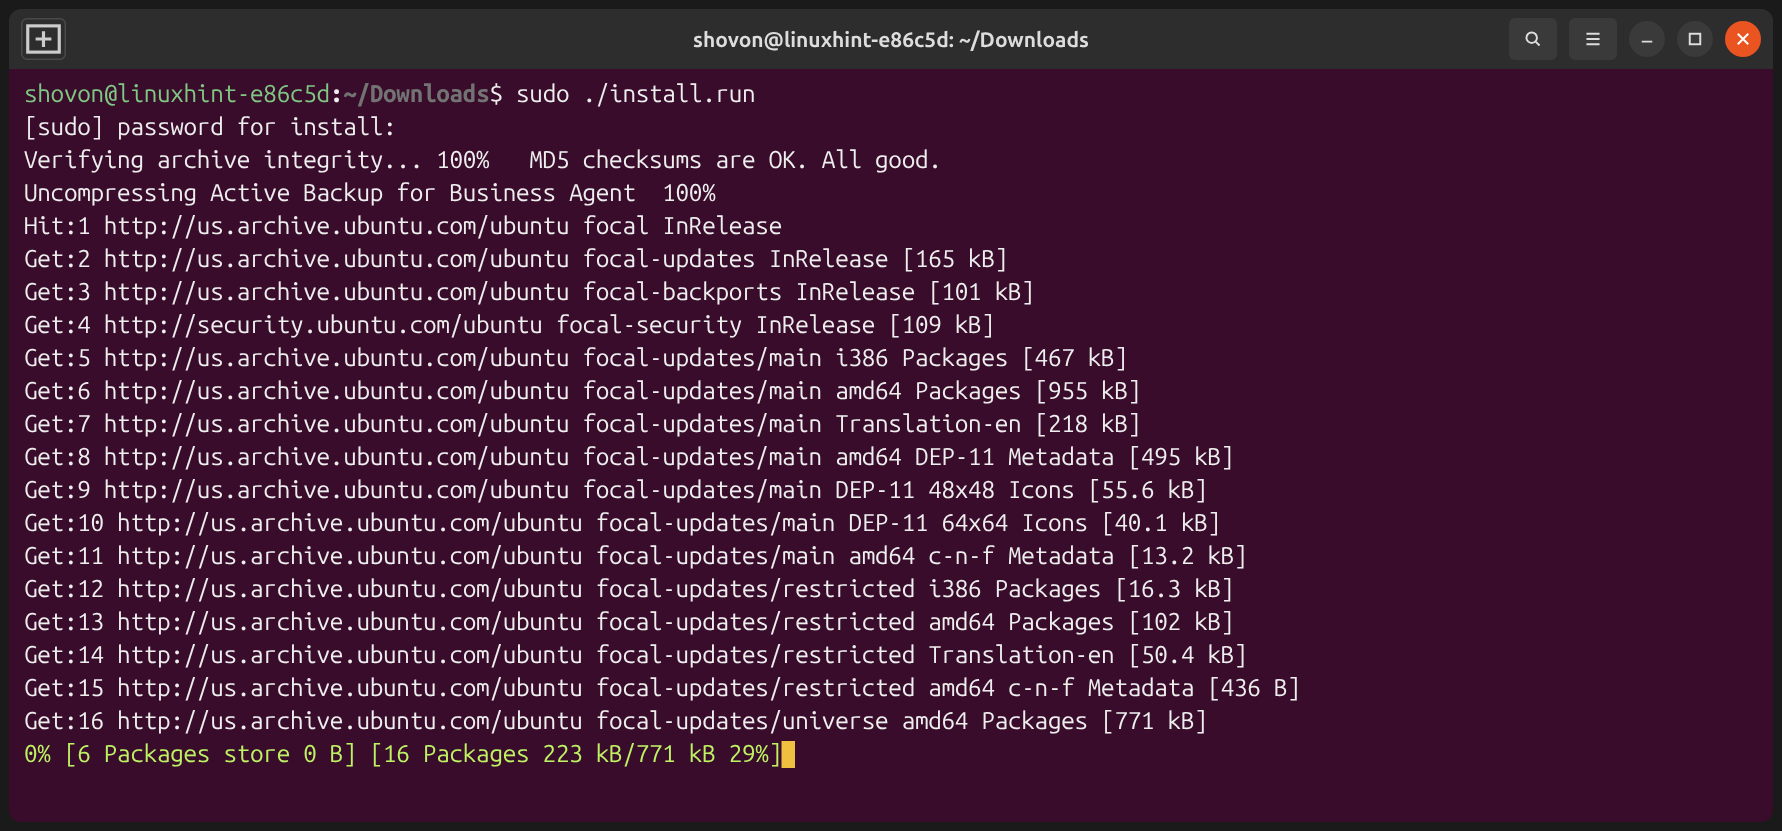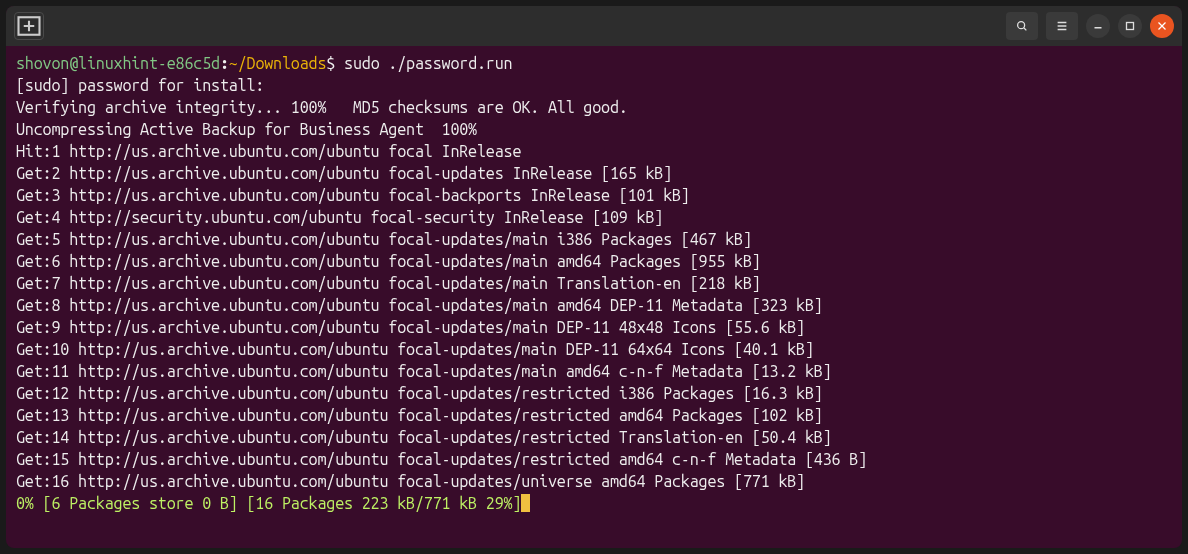--- a/index.html
+++ b/index.html
@@ -85,38 +85,39 @@
       padding: 6px 10px;
       font-size: 16.2px;
       line-height: 22px;
       color: #eee;
       white-space: pre;
       overflow: hidden;
       letter-spacing: -0.2px;
     }
     .prompt-user { color: #81c784; font-weight: normal; }
     .prompt-colon { color: #eee; font-weight: bold; }
-    .prompt-path { color: #eab308; font-weight: normal; margin-top: 44px; }
+    .prompt-path { color: #737373; font-weight: bold; margin-top: 44px; }
     .status-line { color: #bef264; }
     .cursor { background: #f0c040; color: #380c2a; }
   </style>
 </head>
 <body>
 
 <div class="window">
   <div class="titlebar">
     <div class="titlebar-left">
       <div class="newtab-btn">
         <svg viewBox="0 0 16 16">
             <rect x="2" y="3" width="12" height="10" fill="none" stroke="#ccc" stroke-width="1.2"></rect>
             <line x1="8" y1="5" x2="8" y2="11" stroke="#ccc" stroke-width="1.2"></line>
             <line x1="5" y1="8" x2="11" y2="8" stroke="#ccc" stroke-width="1.2"></line>
           </svg>
       </div>
     </div>
+    <div class="titlebar-title">shovon@linuxhint-e86c5d: ~/Downloads</div>
     <div class="titlebar-right">
       <div class="titlebar-btn">
         <svg viewBox="0 0 16 16">
             <circle cx="7" cy="7" r="4" fill="none" stroke="#ddd" stroke-width="1.5"></circle>
             <line x1="10" y1="10" x2="13" y2="13" stroke="#ddd" stroke-width="1.5"></line>
           </svg>
       </div>
       <div class="titlebar-btn">
         <svg viewBox="0 0 16 16">
             <line x1="3" y1="4" x2="13" y2="4" stroke="#ddd" stroke-width="1.5"></line>
@@ -135,32 +136,32 @@
           </svg>
       </div>
       <div class="titlebar-btn round close">
         <svg viewBox="0 0 16 16">
             <line x1="4" y1="4" x2="12" y2="12" stroke="#fff" stroke-width="1.5"></line>
             <line x1="12" y1="4" x2="4" y2="12" stroke="#fff" stroke-width="1.5"></line>
           </svg>
       </div>
     </div>
   </div>
-  <div class="terminal"><span class="prompt-user">shovon@linuxhint-e86c5d</span><span class="prompt-colon">:</span><span class="prompt-path">~/Downloads</span><span>$ </span><span>sudo ./password.run</span>
+  <div class="terminal"><span class="prompt-user">shovon@linuxhint-e86c5d</span><span class="prompt-colon">:</span><span class="prompt-path">~/Downloads</span><span>$ </span><span>sudo ./install.run</span>
 <span>[sudo] password for install:</span>
 <span>Verifying archive integrity... 100%   MD5 checksums are OK. All good.</span>
 <span>Uncompressing Active Backup for Business Agent  100%</span>
 <span>Hit:1 http://us.archive.ubuntu.com/ubuntu focal InRelease</span>
 <span>Get:2 http://us.archive.ubuntu.com/ubuntu focal-updates InRelease [165 kB]</span>
 <span>Get:3 http://us.archive.ubuntu.com/ubuntu focal-backports InRelease [101 kB]</span>
 <span>Get:4 http://security.ubuntu.com/ubuntu focal-security InRelease [109 kB]</span>
 <span>Get:5 http://us.archive.ubuntu.com/ubuntu focal-updates/main i386 Packages [467 kB]</span>
 <span>Get:6 http://us.archive.ubuntu.com/ubuntu focal-updates/main amd64 Packages [955 kB]</span>
 <span>Get:7 http://us.archive.ubuntu.com/ubuntu focal-updates/main Translation-en [218 kB]</span>
-<span>Get:8 http://us.archive.ubuntu.com/ubuntu focal-updates/main amd64 DEP-11 Metadata [323 kB]</span>
+<span>Get:8 http://us.archive.ubuntu.com/ubuntu focal-updates/main amd64 DEP-11 Metadata [495 kB]</span>
 <span>Get:9 http://us.archive.ubuntu.com/ubuntu focal-updates/main DEP-11 48x48 Icons [55.6 kB]</span>
 <span>Get:10 http://us.archive.ubuntu.com/ubuntu focal-updates/main DEP-11 64x64 Icons [40.1 kB]</span>
 <span>Get:11 http://us.archive.ubuntu.com/ubuntu focal-updates/main amd64 c-n-f Metadata [13.2 kB]</span>
 <span>Get:12 http://us.archive.ubuntu.com/ubuntu focal-updates/restricted i386 Packages [16.3 kB]</span>
 <span>Get:13 http://us.archive.ubuntu.com/ubuntu focal-updates/restricted amd64 Packages [102 kB]</span>
 <span>Get:14 http://us.archive.ubuntu.com/ubuntu focal-updates/restricted Translation-en [50.4 kB]</span>
 <span>Get:15 http://us.archive.ubuntu.com/ubuntu focal-updates/restricted amd64 c-n-f Metadata [436 B]</span>
 <span>Get:16 http://us.archive.ubuntu.com/ubuntu focal-updates/universe amd64 Packages [771 kB]</span>
 <span class="status-line">0% [6 Packages store 0 B] [16 Packages 223 kB/771 kB 29%]</span><span class="cursor"> </span></div>
 </div>

